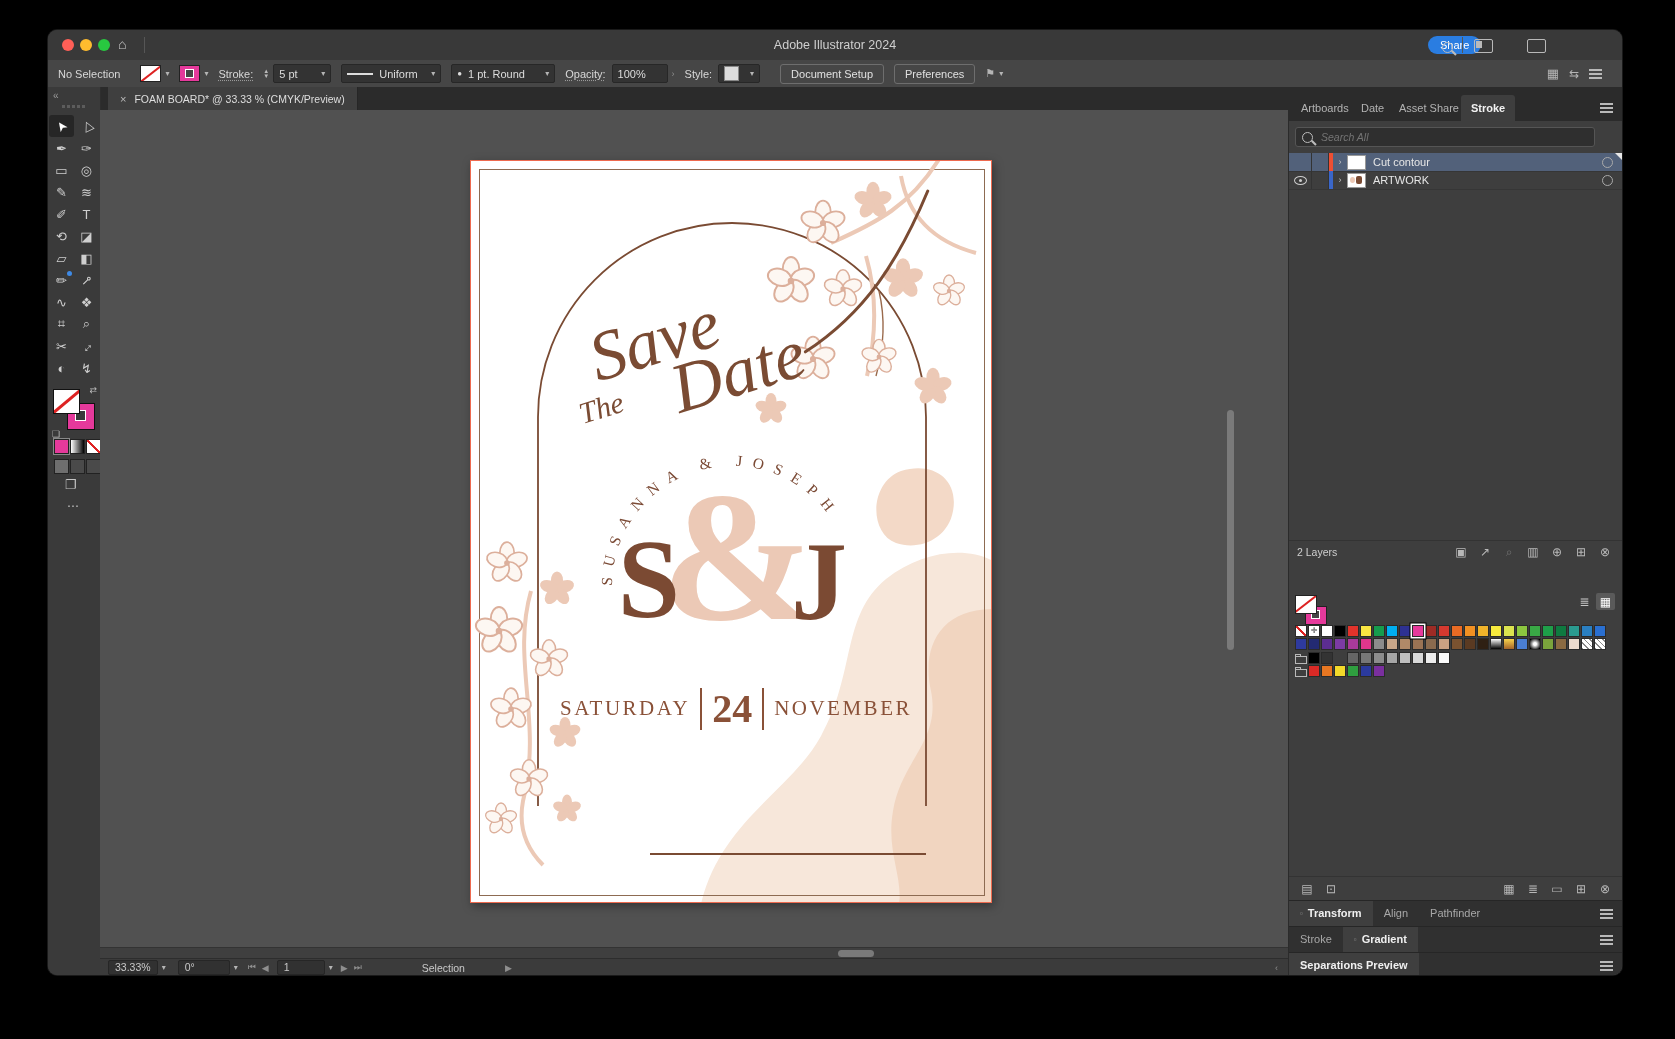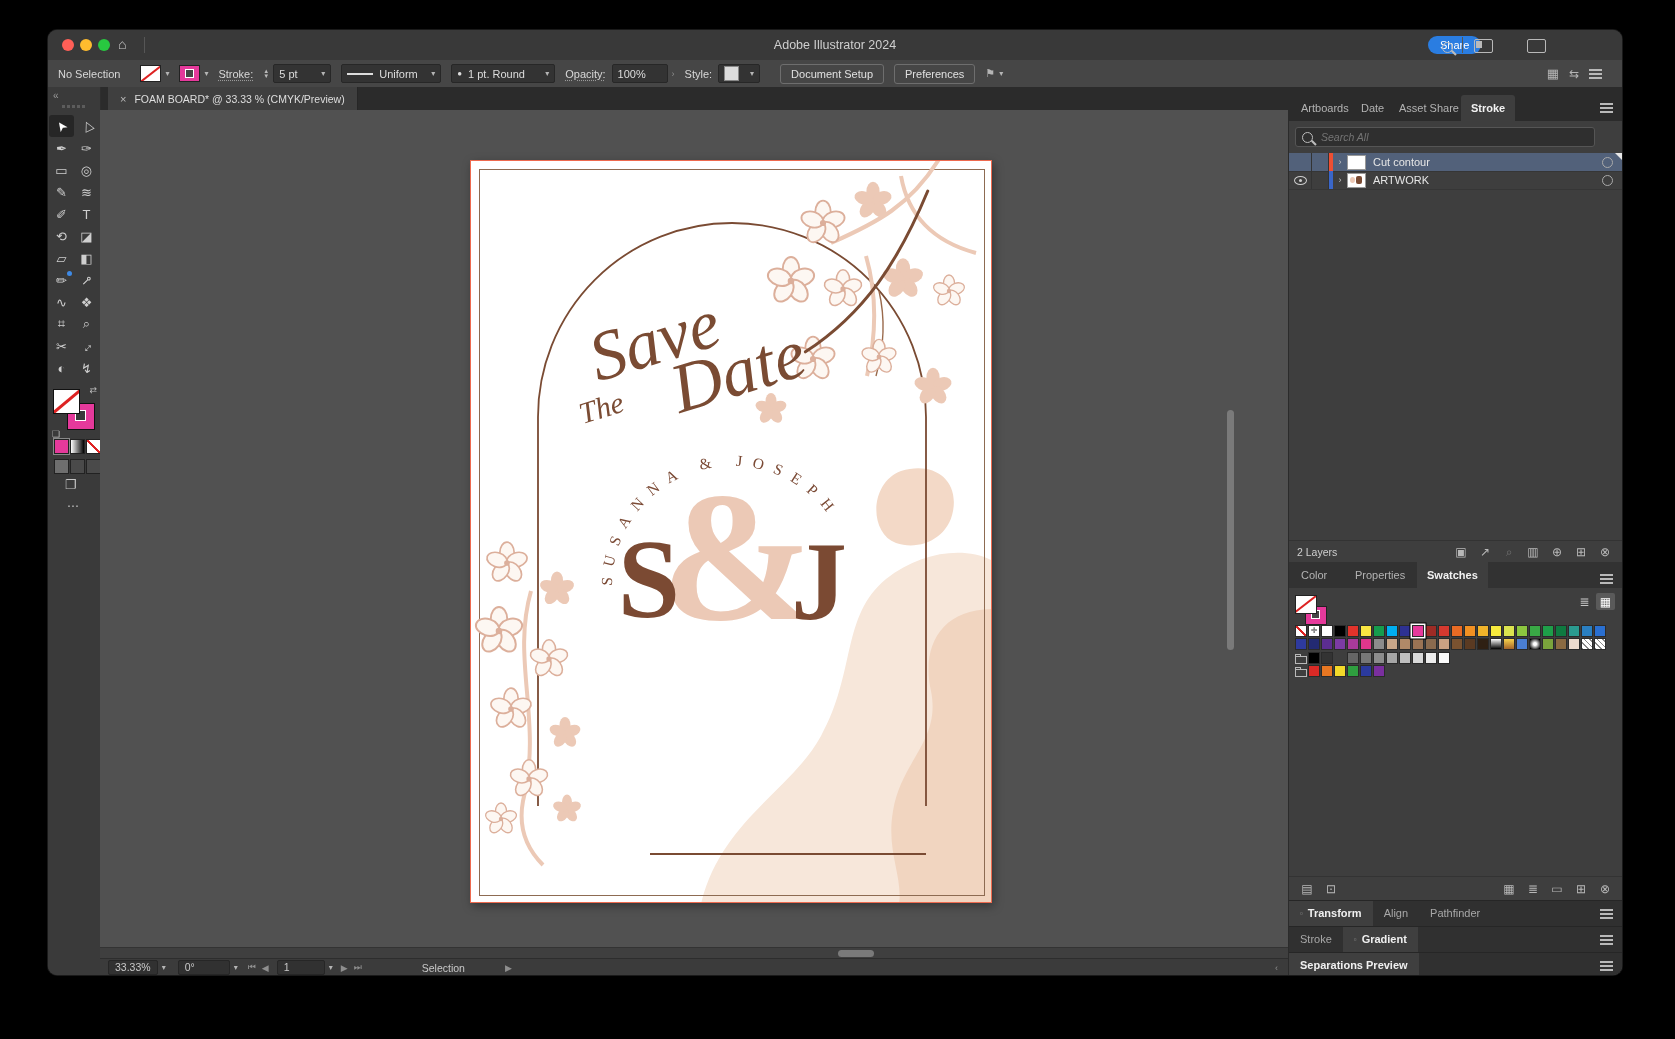--- a/index.html
+++ b/index.html
@@ -368,20 +368,27 @@
 
       <text font-size="15.5" letter-spacing="10" fill="#7b4a35" font-family="Liberation Serif, serif">
         <textPath href="#arcp">SUSANNA &amp; JOSEPH</textPath>
       </text>
     </svg>
 
     <div id="mono-amp" class="serif">&amp;</div>
     <div id="mono-s" class="serif">S</div>
     <div id="mono-j" class="serif">J</div>
 
+    <div id="dateline">
+      <span class="word">SATURDAY</span>
+      <span class="bar"></span>
+      <span class="num">24</span>
+      <span class="bar"></span>
+      <span class="word">NOVEMBER</span>
+    </div>
   </div>
 
   <div id="vthumb"></div>
   <div id="hscroll">
     <div id="hthumb"></div>
   </div>
 
   <div id="statusbar">
     <span style="width:8px;flex:none"></span>
     <div class="sfld">33.33%</div>
@@ -458,26 +465,20 @@
           <span class="pic">↗</span>
           <span class="pic dim">⌕</span>
           <span class="pic">▥</span>
           <span class="pic">⊕</span>
           <span class="pic">⊞</span>
           <span class="pic">⊗</span>
         </span>
       <span style="width:6px;flex:none"></span>
     </div>
 
-    <div id="midtabs">
-      <div class="ptab" style="left:2px;top:0">Color</div>
-      <div class="ptab" style="left:56px;top:0">Properties</div>
-      <div class="ptab on" style="left:128px;top:0;height:26px;line-height:26px;border-radius:0">Swatches</div>
-      <span class="hamb" style="position:absolute;right:10px;top:12px"></span>
-    </div>
 
     <div class="abs" style="left:6px;top:508px;width:26px;height:26px">
       <span class="chipstroke" style="position:absolute;left:10px;top:11px;width:20px;height:17px"></span>
       <span class="chipnone" style="position:absolute;left:0;top:0;width:20px;height:17px"></span>
     </div>
     <div class="viewbtn" style="left:286px;top:506px">≣</div>
     <div class="viewbtn on" style="left:307px;top:506px">▦</div>
 
     <div class="swrow" style="top:538px">
         <div class="sw none"></div>

